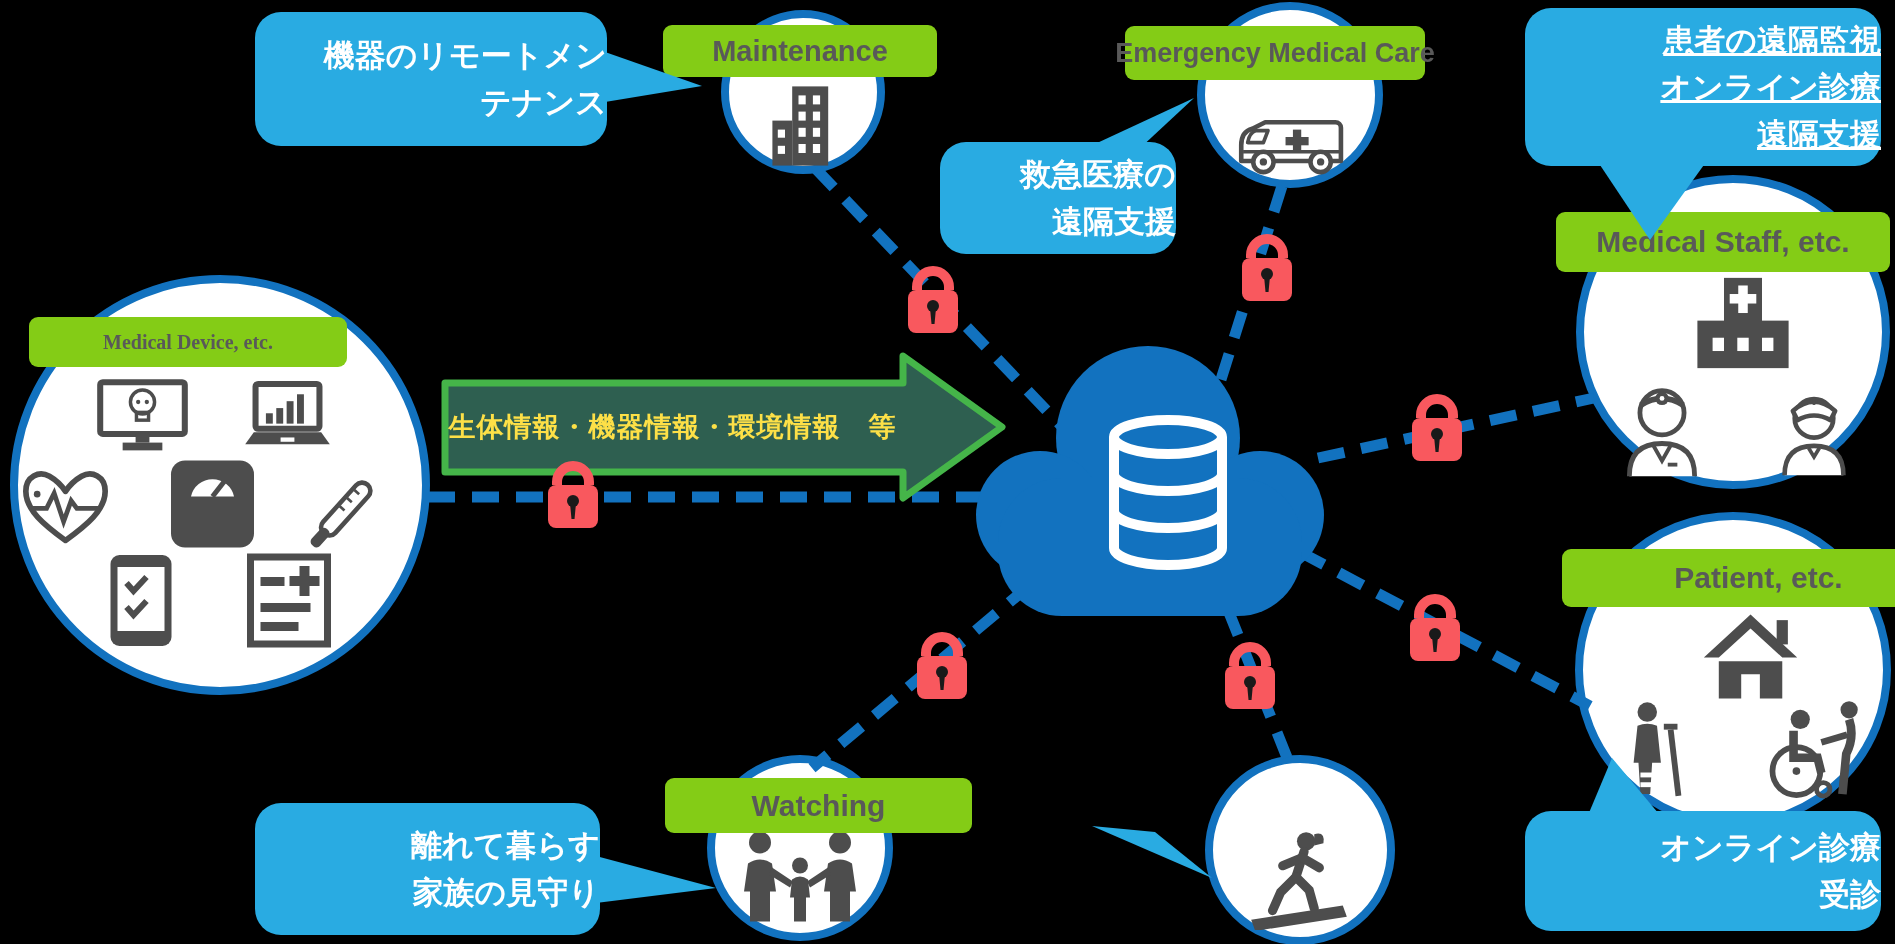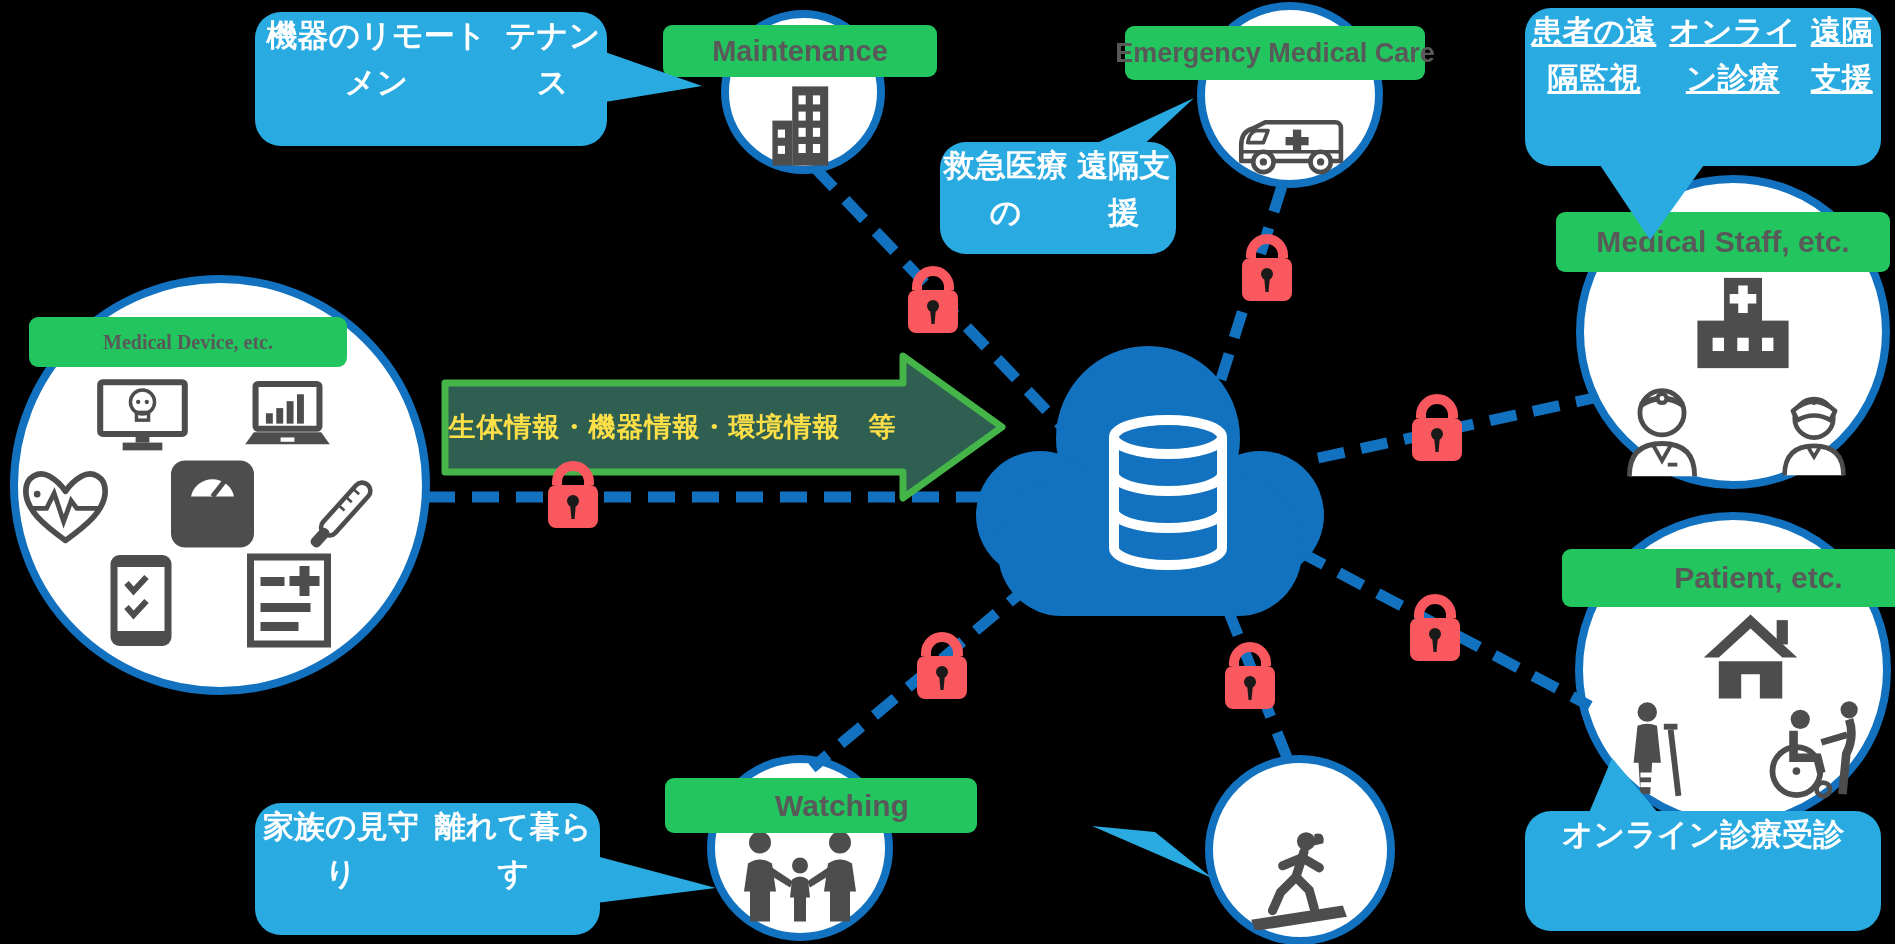--- a/index.html
+++ b/index.html
@@ -1,23 +1,23 @@
 <!DOCTYPE html>
 <html><head>
 <meta charset="utf-8">
 <style>
   html,body{margin:0;padding:0;background:#000;}
   .canvas{position:relative;width:1895px;height:944px;background:#000;overflow:hidden;
           font-family:"Liberation Sans",sans-serif;}
   .layer{position:absolute;left:0;top:0;width:1895px;height:944px;}
   .node{position:absolute;background:#fff;border:8px solid #1272BF;border-radius:50%;box-sizing:border-box;}
-  .nlabel{position:absolute;background:#22c55e;border-radius:9px;color:#595959;font-weight:bold;
+  .nlabel{position:absolute;background:#84cc16;border-radius:9px;color:#595959;font-weight:bold;
           display:flex;align-items:center;justify-content:center;white-space:nowrap;z-index:6;}
   .callout{position:absolute;background:#29ABE2;border-radius:26px;color:#fff;font-weight:bold;
-           display:flex;flex-direction:row;align-items:flex-start;justify-content:center;
+           display:flex;flex-direction:column;align-items:flex-end;justify-content:center;
            text-align:center;z-index:8;}
   .callout div{line-height:47px;}
   .icon{position:absolute;z-index:5;}
   .arrow-label{position:absolute;color:#fde047;font-weight:bold;display:flex;align-items:center;
                justify-content:center;white-space:nowrap;z-index:3;letter-spacing:1px;}
   svg{display:block;}
   .tails{z-index:7;}
   .base{z-index:1;}
 </style>
 </head>
@@ -263,21 +263,21 @@
       <path d="M52,48 L65,61 L70,79"></path>
     </g>
     <path d="M8,90 L98,76 L102,87 L12,101 Z" fill="#4D4D4D"></path>
   </svg>
 
   <div class="nlabel" style="left:29px;top:317px;width:318px;height:50px;font-size:20px;font-family:Liberation Serif, serif;">Medical Device, etc.</div>
   <div class="nlabel" style="left:663px;top:25px;width:274px;height:52px;font-size:29px;">Maintenance</div>
   <div class="nlabel" style="left:1125px;top:26px;width:300px;height:54px;font-size:27px;">Emergency Medical Care</div>
   <div class="nlabel" style="left:1556px;top:212px;width:334px;height:60px;font-size:30px;">Medical Staff, etc.</div>
   <div class="nlabel" style="left:1562px;top:549px;width:393px;height:58px;font-size:30px;">Patient, etc.</div>
-  <div class="nlabel" style="left:665px;top:778px;width:270px;height:55px;font-size:30px;padding-left:42px;">Watching</div>
+  <div class="nlabel" style="left:665px;top:778px;width:307px;height:55px;font-size:30px;">Watching</div>
 
   <svg class="layer tails" viewBox="0 0 1895 944">
     <g fill="#29ABE2">
       <polygon points="605,52 605,102 702,86"></polygon>
       <polygon points="1082,150 1138,150 1194,98"></polygon>
       <polygon points="1598,162 1706,162 1650,240"></polygon>
       <polygon points="1092,826 1155,832 1212,878"></polygon>
       <polygon points="596,856 596,903 716,888"></polygon>
       <polygon points="1586,820 1664,820 1612,758"></polygon>
     </g>
@@ -294,22 +294,22 @@
   </div>
 
   <div class="callout" style="left:1525px;top:8px;width:356px;height:158px;font-size:31px;text-decoration:underline;">
     <div>患者の遠隔監視</div>
     <div>オンライン診療</div>
     <div>遠隔支援</div>
   </div>
 
 
   <div class="callout" style="left:255px;top:803px;width:345px;height:132px;font-size:31px;">
+    <div>離れて暮らす</div>
     <div>家族の見守り</div>
-    <div>離れて暮らす</div>
   </div>
 
   <div class="callout" style="left:1525px;top:811px;width:356px;height:120px;font-size:31px;">
     <div>オンライン診療</div>
     <div>受診</div>
   </div>
 
 </div>
 
 </body></html>

